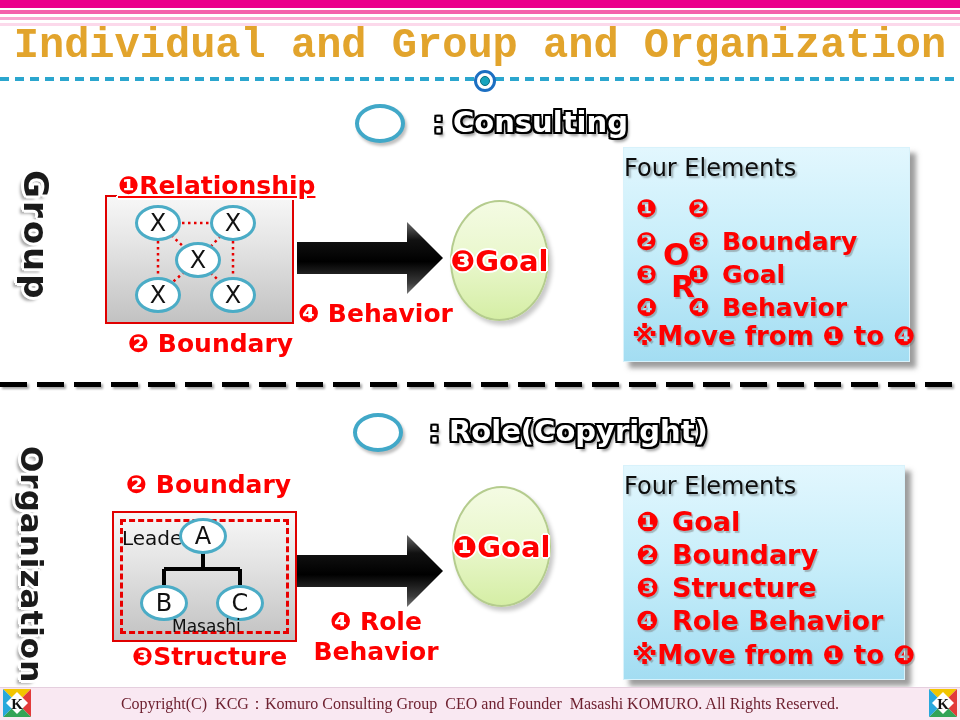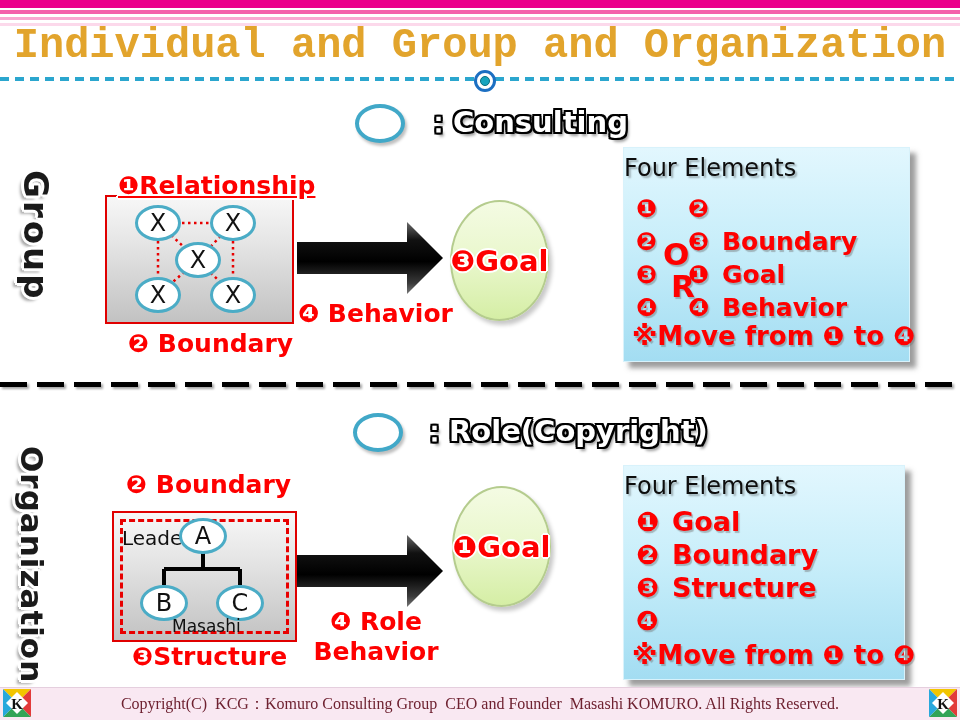--- a/index.html
+++ b/index.html
@@ -246,20 +246,21 @@
   <div class="abs fe-row" style="top:73px;">
     <span class="c1">❷</span>
     <span>Boundary</span>
   </div>
   <div class="abs fe-row" style="top:106px;">
     <span class="c1">❸</span>
     <span>Structure</span>
   </div>
   <div class="abs fe-row" style="top:139px;">
     <span class="c1">❹</span>
+    <span>Role Behavior</span>
   </div>
   <div class="abs fe-note" style="top:174px;">※Move from ❶ to ❹</div>
 </div>
 
 <div class="abs footer"></div>
 <div class="abs copyright">Copyright(C)  KCG：Komuro Consulting Group  CEO and Founder  Masashi KOMURO. All Rights Reserved.</div>
 
 <svg class="abs klogo l" viewBox="0 0 28 28">
   <polygon points="0,0 28,0 14,14" fill="#F2C500"></polygon>
   <polygon points="28,0 28,28 14,14" fill="#E23A3A"></polygon>

